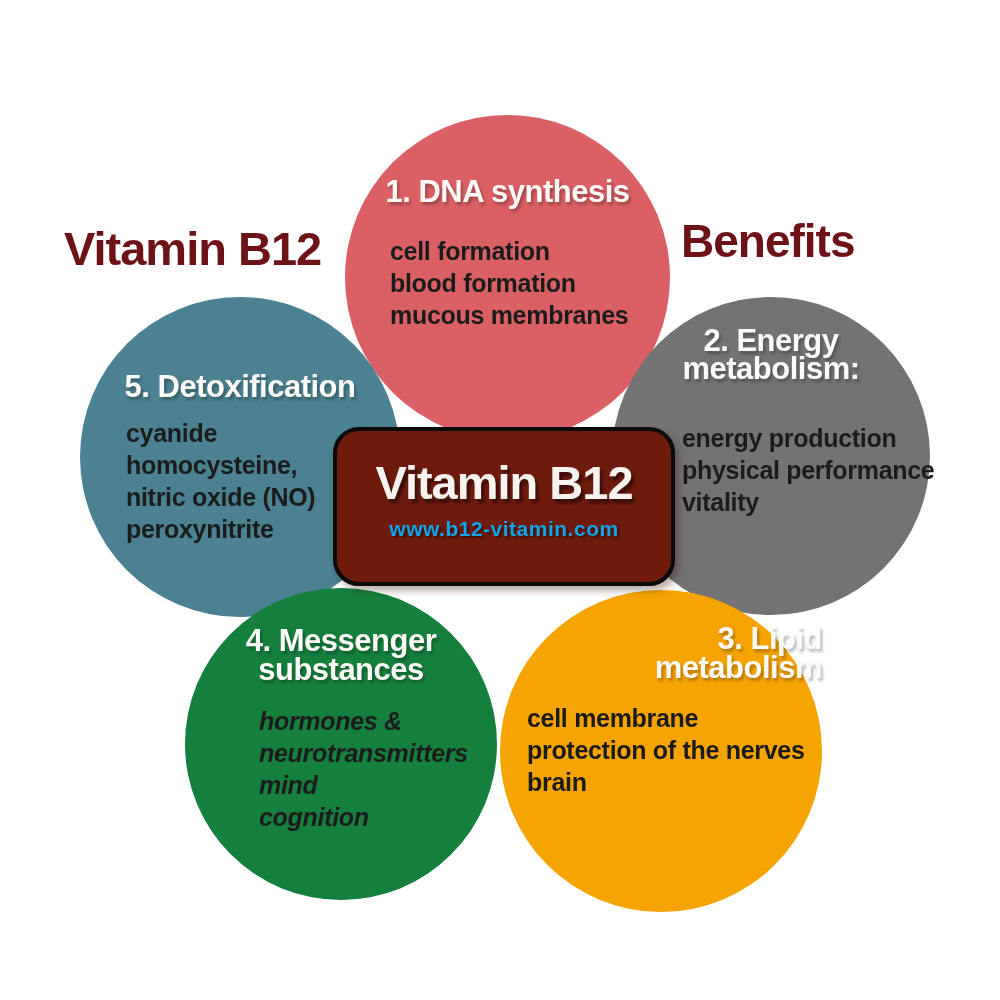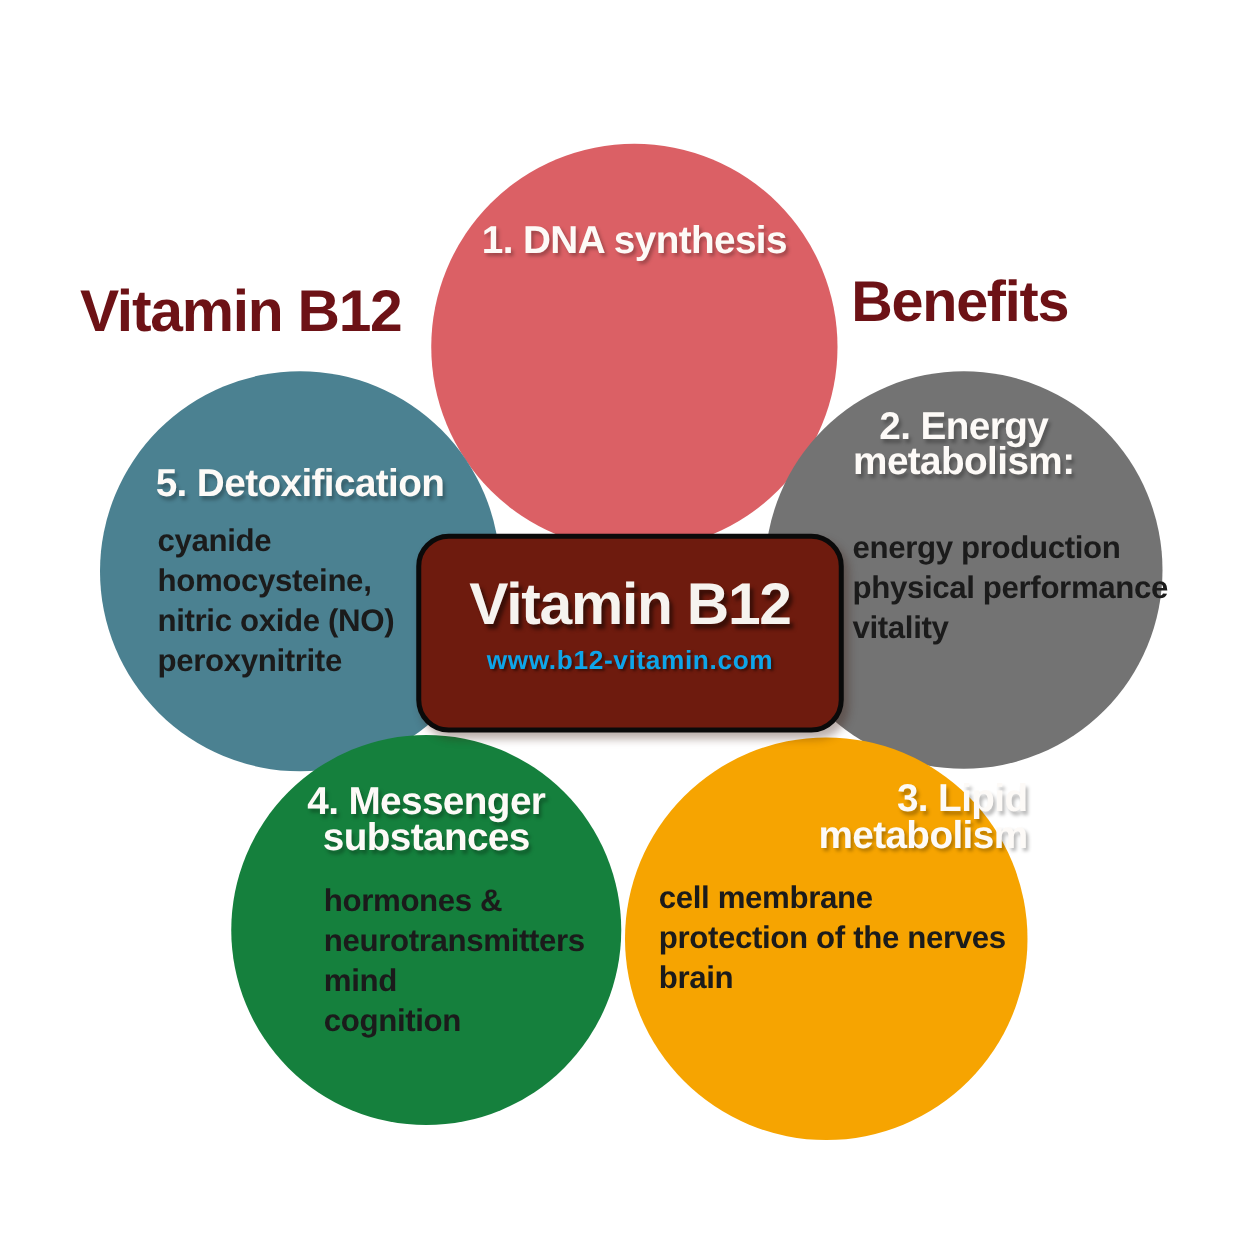--- a/index.html
+++ b/index.html
@@ -60,21 +60,21 @@
   #c2 .circle-items { left: 70px; top: 125px; }
 
   
   #c3 { left: 500px; top: 590px; width: 322px; height: 322px; }
   #c3 .circle-title { top: 34px; text-align: right; }
   #c3 .circle-items { left: 27px; top: 112px; }
 
   
   #c4 { left: 185px; top: 588px; width: 312px; height: 312px; }
   #c4 .circle-title { top: 38px; }
-  #c4 .circle-items { left: 74px; top: 117px; }
+  #c4 .circle-items { left: 74px; top: 117px; font-style: italic; }
 
   
   #c5 { left: 80px; top: 297px; width: 320px; height: 320px; }
   #c5 .circle-title { top: 75px; }
   #c5 .circle-items { left: 46px; top: 120px; }
 
   .center-box {
     position: absolute;
     left: 333px; top: 427px;
     width: 342px; height: 159px;
@@ -108,20 +108,25 @@
 
 <div class="canvas">
 
   <div class="main-title" id="title-left" style="color: rgb(109, 18, 22);">Vitamin B12</div>
 
   <div class="main-title" id="title-right" style="color: rgb(109, 18, 22);">Benefits</div>
 
   <div class="circle" id="c1" style="background-color: rgb(219, 96, 101);">
     <div class="circle-title">
       <div>1. DNA synthesis</div>
+    </div>
+    <div class="circle-items">
+      <div>cell formation</div>
+      <div>blood formation</div>
+      <div>mucous membranes</div>
     </div>
   </div>
 
   <div class="circle" id="c5" style="background-color: rgb(75, 129, 145);">
     <div class="circle-title">
       <div>5. Detoxification</div>
     </div>
     <div class="circle-items">
       <div>cyanide</div>
       <div>homocysteine,</div>

